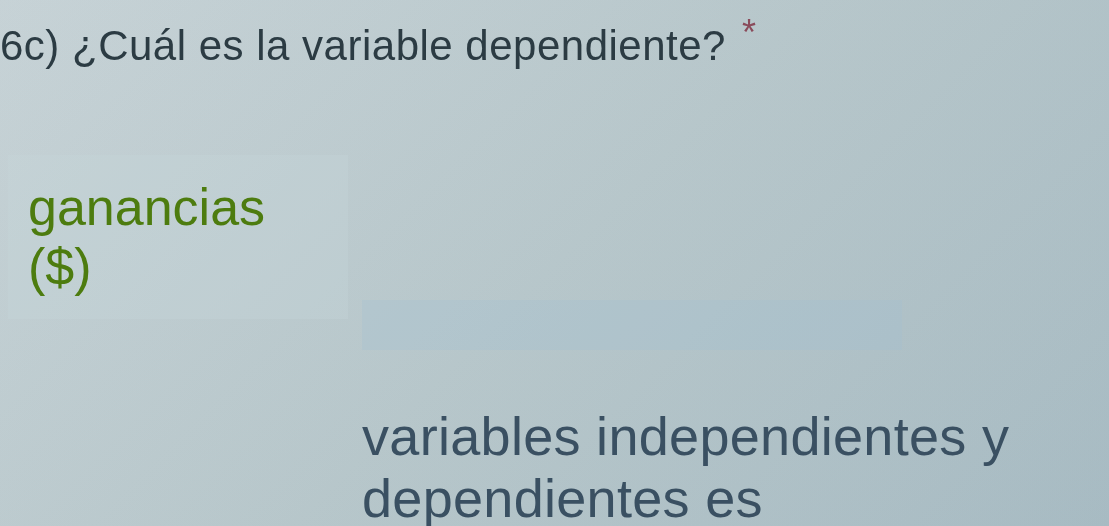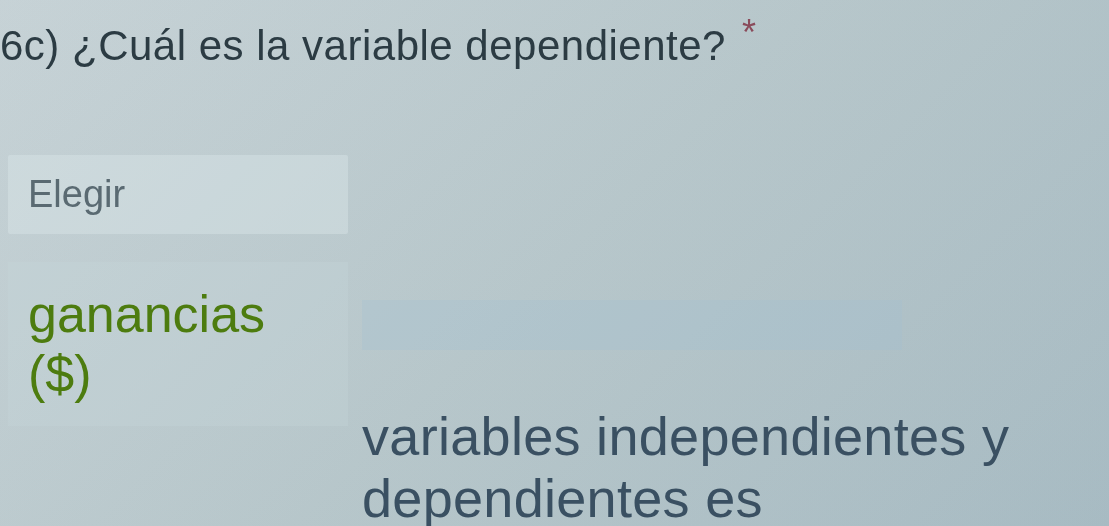--- a/index.html
+++ b/index.html
@@ -89,17 +89,16 @@
 <body>
 
 <div class="question-title">
   <span>6c) ¿Cuál es la variable dependiente?</span>
   <span class="required-asterisk">*</span>
 </div>
 
 <div class="highlight-bar"></div>
 
 <div class="dropdown-area">
-  <div class="dropdown-selected">Elegir</div>
   <div class="dropdown-option">ganancias ($)</div>
 </div>
 
 <div class="help-text">variables independientes y dependientes es</div>
 
 </body></html>

